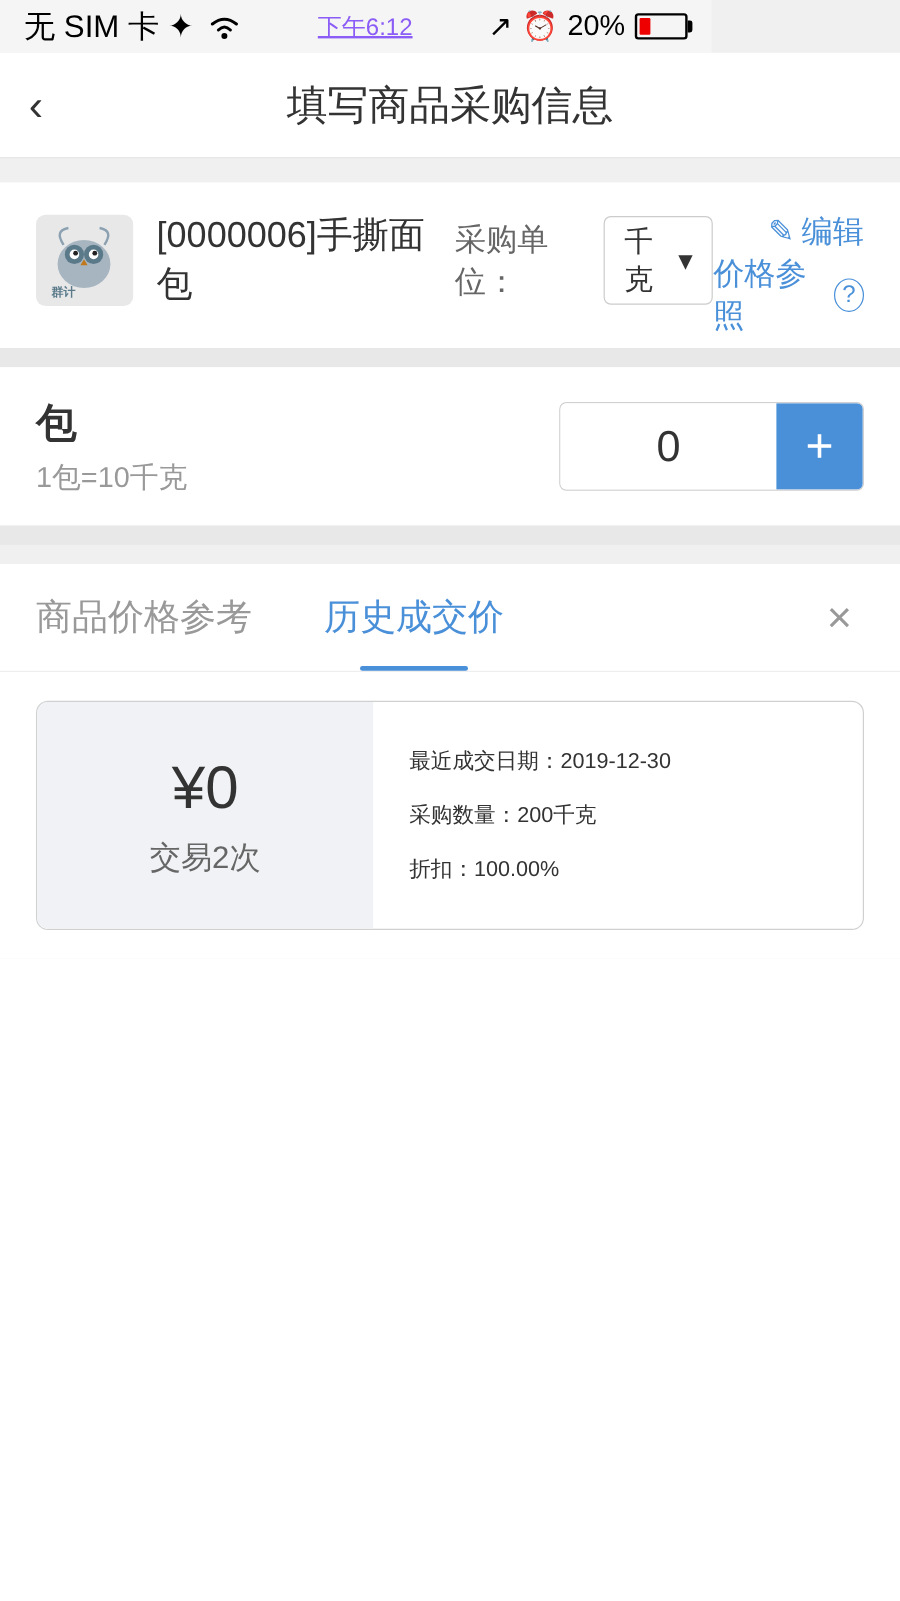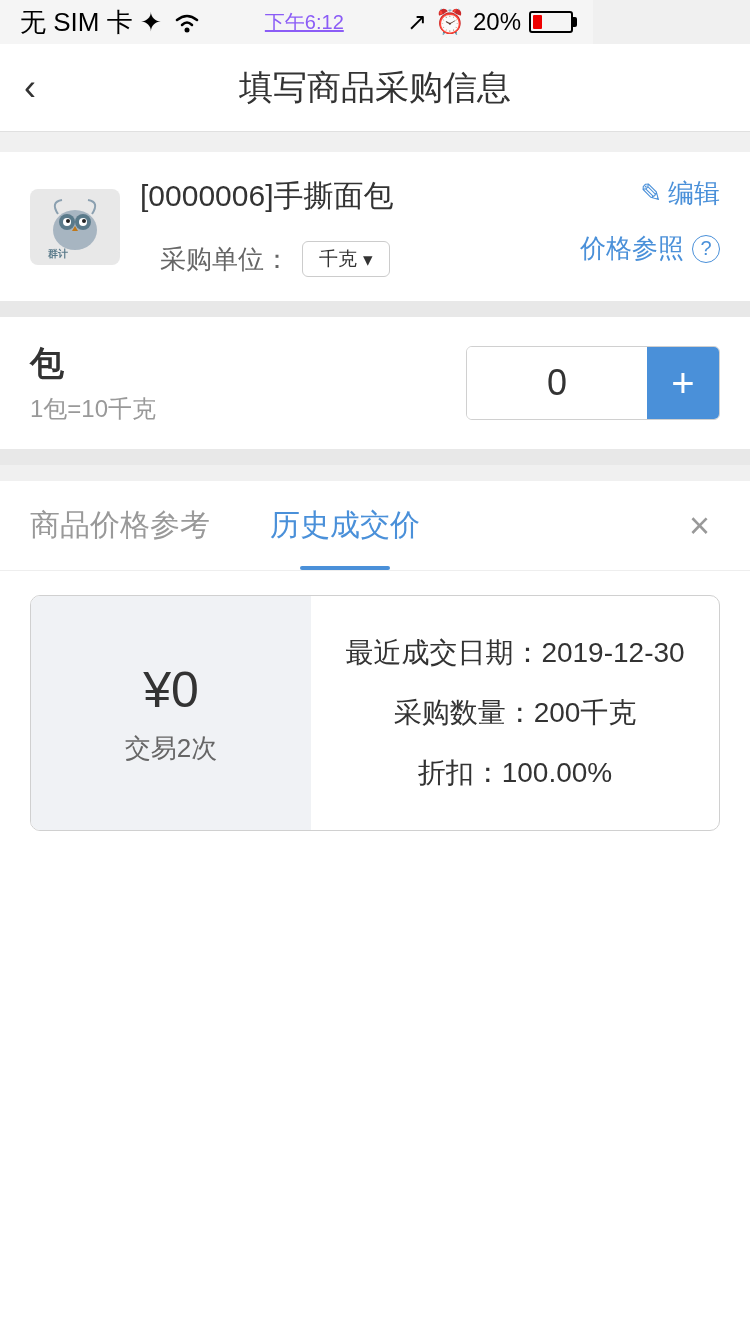--- a/index.html
+++ b/index.html
@@ -120,41 +120,41 @@
       align-items: center;
       justify-content: center;
       overflow: hidden;
     }
     .owl-icon {
       width: 70px;
       height: 70px;
     }
     .product-info {
       display: flex;
-      flex-direction: column;
-      gap: 24px;
+      flex-direction: row;
+      gap: 3px;
     }
     .product-name {
       font-size: 30px;
       color: #333;
       font-weight: 500;
     }
     .product-unit-row {
       display: flex;
       align-items: center;
       gap: 12px;
       font-size: 26px;
       color: #666;
       margin-left: 20px;
     }
     .unit-select {
       border: 1px solid #ccc;
       border-radius: 6px;
       padding: 4px 16px;
-      font-size: 19px;
+      font-size: 24px;
       color: #333;
       display: flex;
       align-items: center;
       gap: 6px;
       background: #fff;
     }
     .edit-link {
       font-size: 26px;
       color: #4a90d9;
       display: flex;
@@ -311,24 +311,23 @@
       color: #666;
     }
     .price-right-panel {
       flex: 1;
       padding: 36px 30px;
       display: flex;
       flex-direction: column;
       gap: 18px;
     }
     .price-detail-row {
-      font-size: 28px;
+      font-size: 18px;
       color: #333;
       line-height: 1.5;
-      text-align: center;
     }
 
     
     .white-fill {
       background: #fff;
       flex: 1;
       min-height: 600px;
     }
   </style>
 </head>

